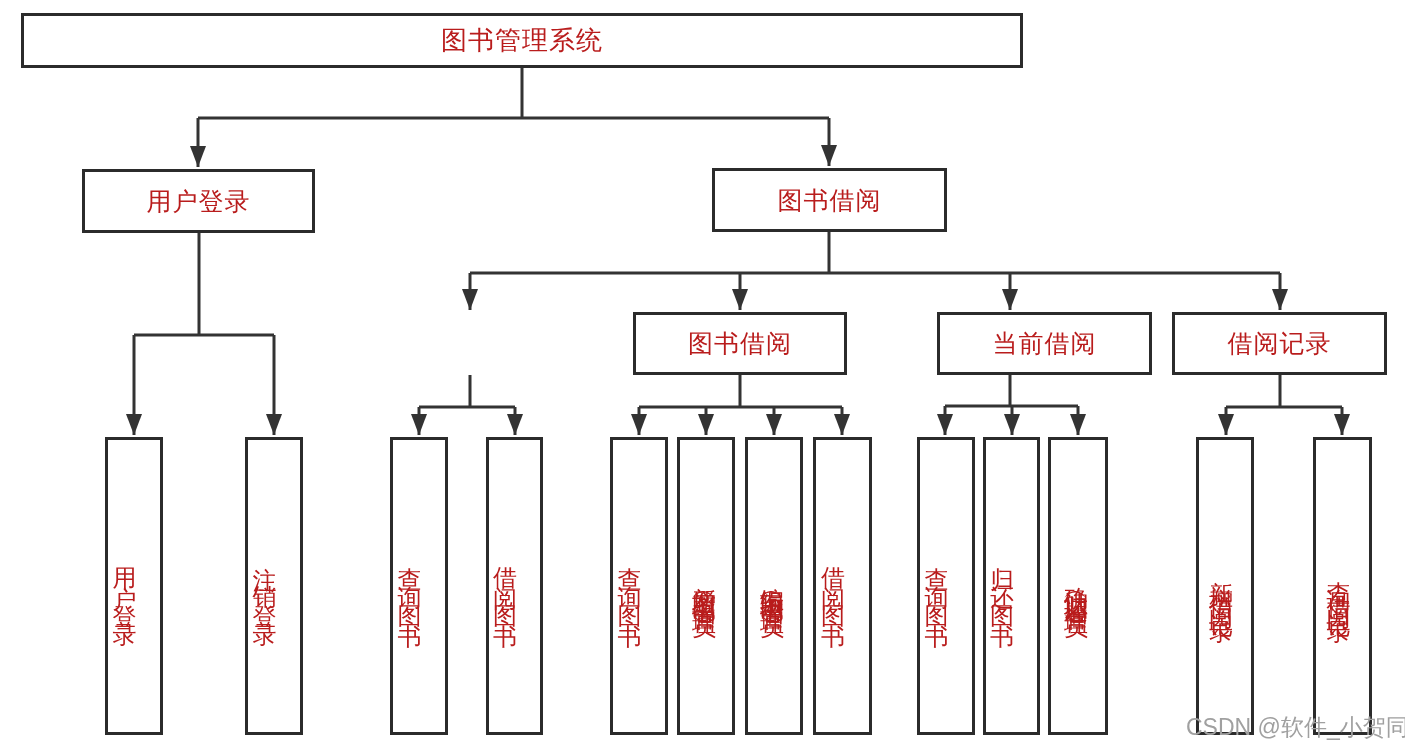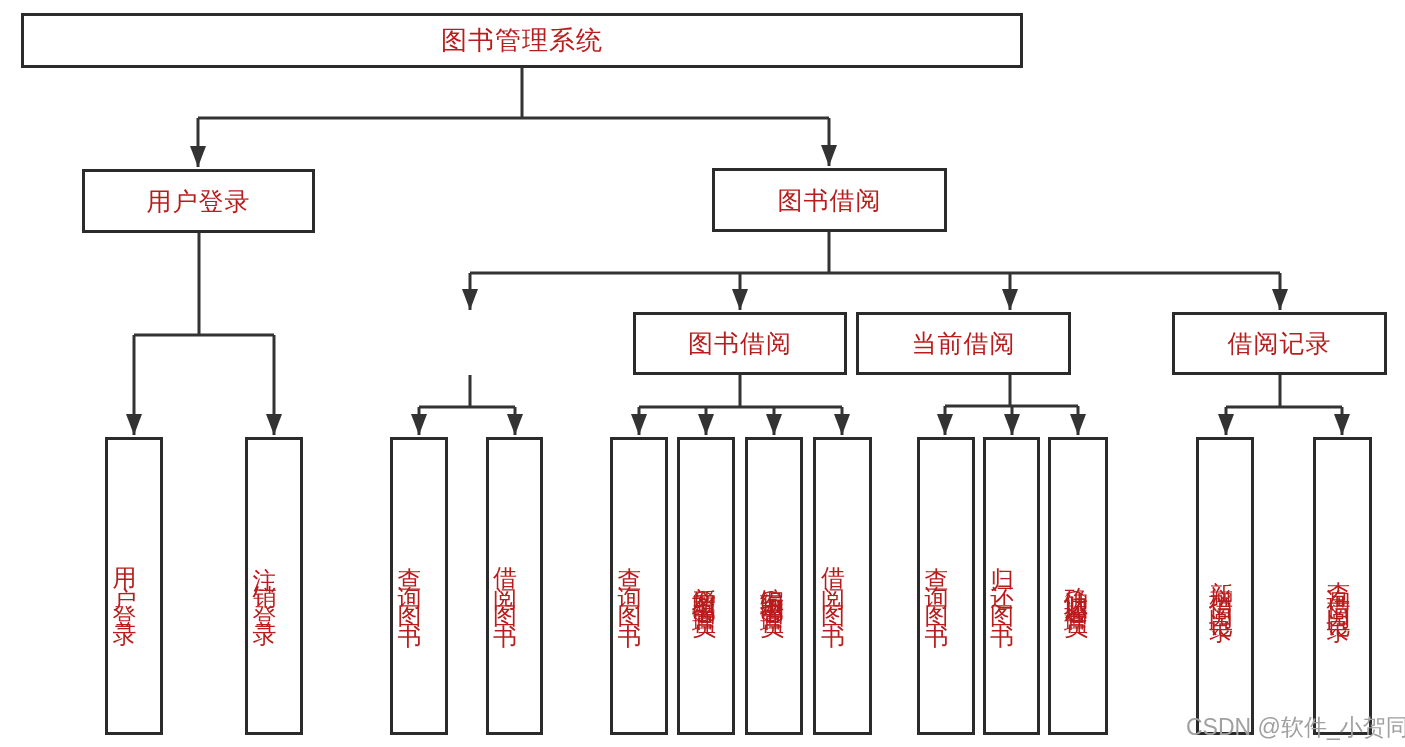--- a/index.html
+++ b/index.html
@@ -105,21 +105,21 @@
   <div class="node" style="left:82px; top:169px; width:233px; height:64px;">
     <span class="hlabel">用户登录</span>
   </div>
   <div class="node" style="left:712px; top:168px; width:235px; height:64px;">
     <span class="hlabel">图书借阅</span>
   </div>
 
   <div class="node" style="left:633px; top:312px; width:214px; height:63px;">
     <span class="hlabel">图书借阅</span>
   </div>
-  <div class="node" style="left:856px; top:312px; width:215px; height:63px;">
+  <div class="node" style="left:937px; top:312px; width:215px; height:63px;">
     <span class="hlabel">当前借阅</span>
   </div>
   <div class="node" style="left:1172px; top:312px; width:215px; height:63px;">
     <span class="hlabel">借阅记录</span>
   </div>
 
   <div class="node v4" style="left:105px; top:437px; width:58px; height:298px;">
     <span class="vlabel">用户登录</span>
   </div>
   <div class="node v4" style="left:245px; top:437px; width:58px; height:298px;">

